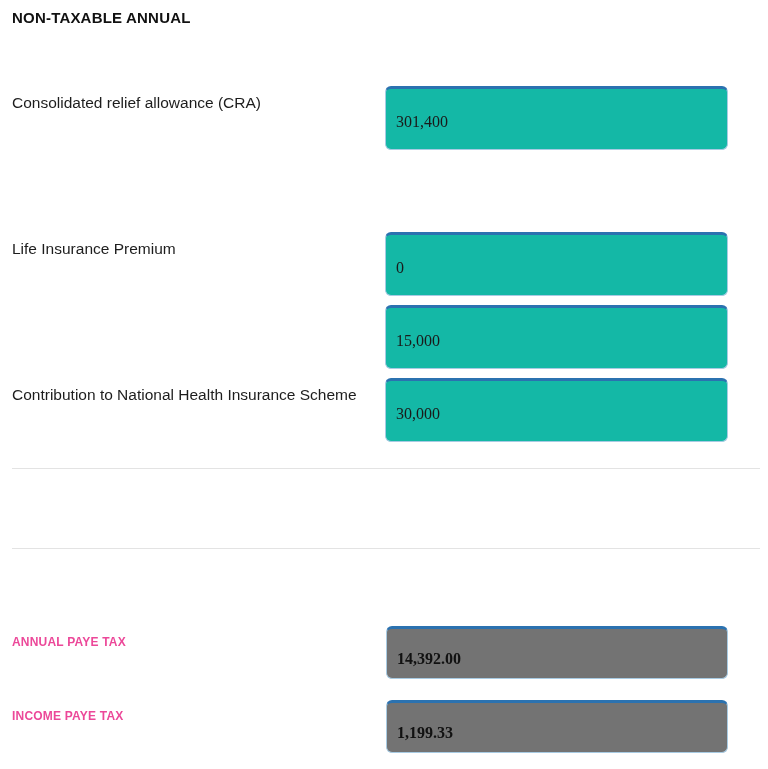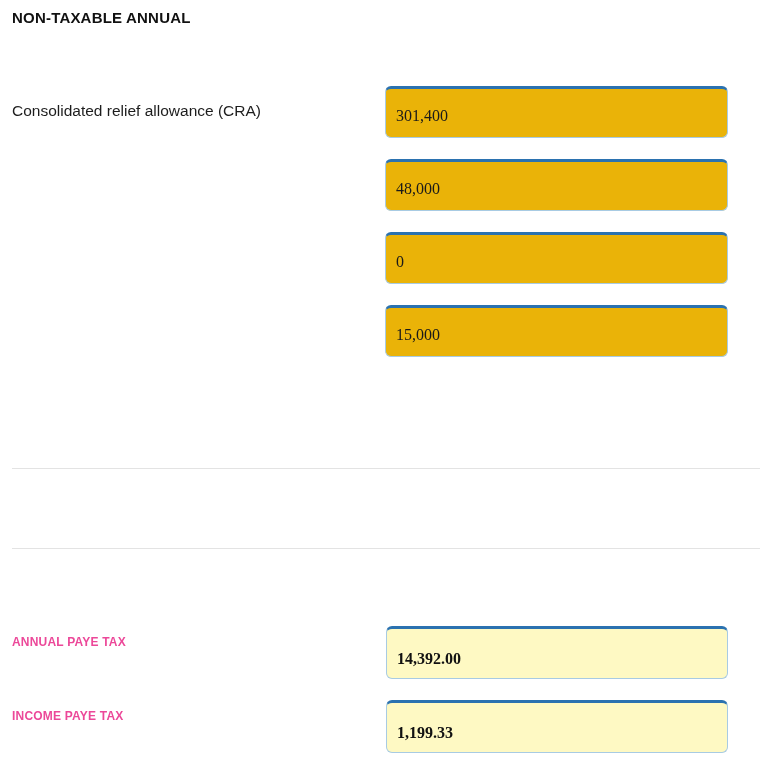--- a/index.html
+++ b/index.html
@@ -46,37 +46,37 @@
   }
 
   .field-row {
     position: relative;
     height: 73px;
   }
 
   .field-label {
     position: absolute;
     left: 12px;
-    top: 12px;
+    top: 4px;
     width: 360px;
     font-family: "Liberation Sans", sans-serif;
     font-size: 15.5px;
     line-height: 26px;
     color: #1d1d1d;
     font-weight: normal;
   }
 
   .field-input {
     position: absolute;
     left: 385px;
     top: 0;
     width: 343px;
-    height: 52px;
+    height: 64px;
     box-sizing: border-box;
-    background: #eab308;
+    background: #14b8a6;
     border: 1px solid #a8cbe3;
     border-top: 3px solid #2b72b0;
     border-radius: 6px;
     font-family: "Liberation Serif", serif;
     font-size: 16px;
     color: #1a1a1a;
     padding: 0 0 4px 10px;
     line-height: 48px;
     outline: none;
     display: block;
@@ -127,21 +127,21 @@
     white-space: nowrap;
   }
 
   .summary-input {
     position: absolute;
     left: 386px;
     top: 0;
     width: 342px;
     height: 53px;
     box-sizing: border-box;
-    background: #fef9c3;
+    background: #737373;
     border: 1px solid #a8cbe3;
     border-top: 3px solid #2b72b0;
     border-radius: 6px;
     font-family: "Liberation Serif", serif;
     font-weight: bold;
     font-size: 16px;
     color: #111111;
     padding: 10px 0 0 10px;
     line-height: 38px;
     outline: none;
@@ -156,31 +156,35 @@
   <div class="section-heading">NON-TAXABLE ANNUAL</div>
 
   <div class="fields-top">
 
     <div class="field-row">
       <label class="field-label">Consolidated relief allowance (CRA)</label>
       <input class="field-input valued" type="text" value="301,400" style="">
     </div>
 
     <div class="field-row">
-      <input class="field-input valued" type="text" value="48,000" style="">
-    </div>
-
-    <div class="field-row">
+    </div>
+
+    <div class="field-row">
+      <label class="field-label">Life Insurance Premium</label>
       <input class="field-input valued" type="text" value="0" style="">
     </div>
 
     <div class="field-row">
       <input class="field-input valued" type="text" value="15,000" style="">
     </div>
 
+    <div class="field-row">
+      <label class="field-label">Contribution to National Health Insurance Scheme</label>
+      <input class="field-input valued" type="text" value="30,000" style="">
+    </div>
 
   </div>
 
   <hr class="divider d1">
   <hr class="divider d2">
 
   <div class="fields-bottom">
 
     <div class="summary-row">
       <label class="summary-label">ANNUAL PAYE TAX</label>

